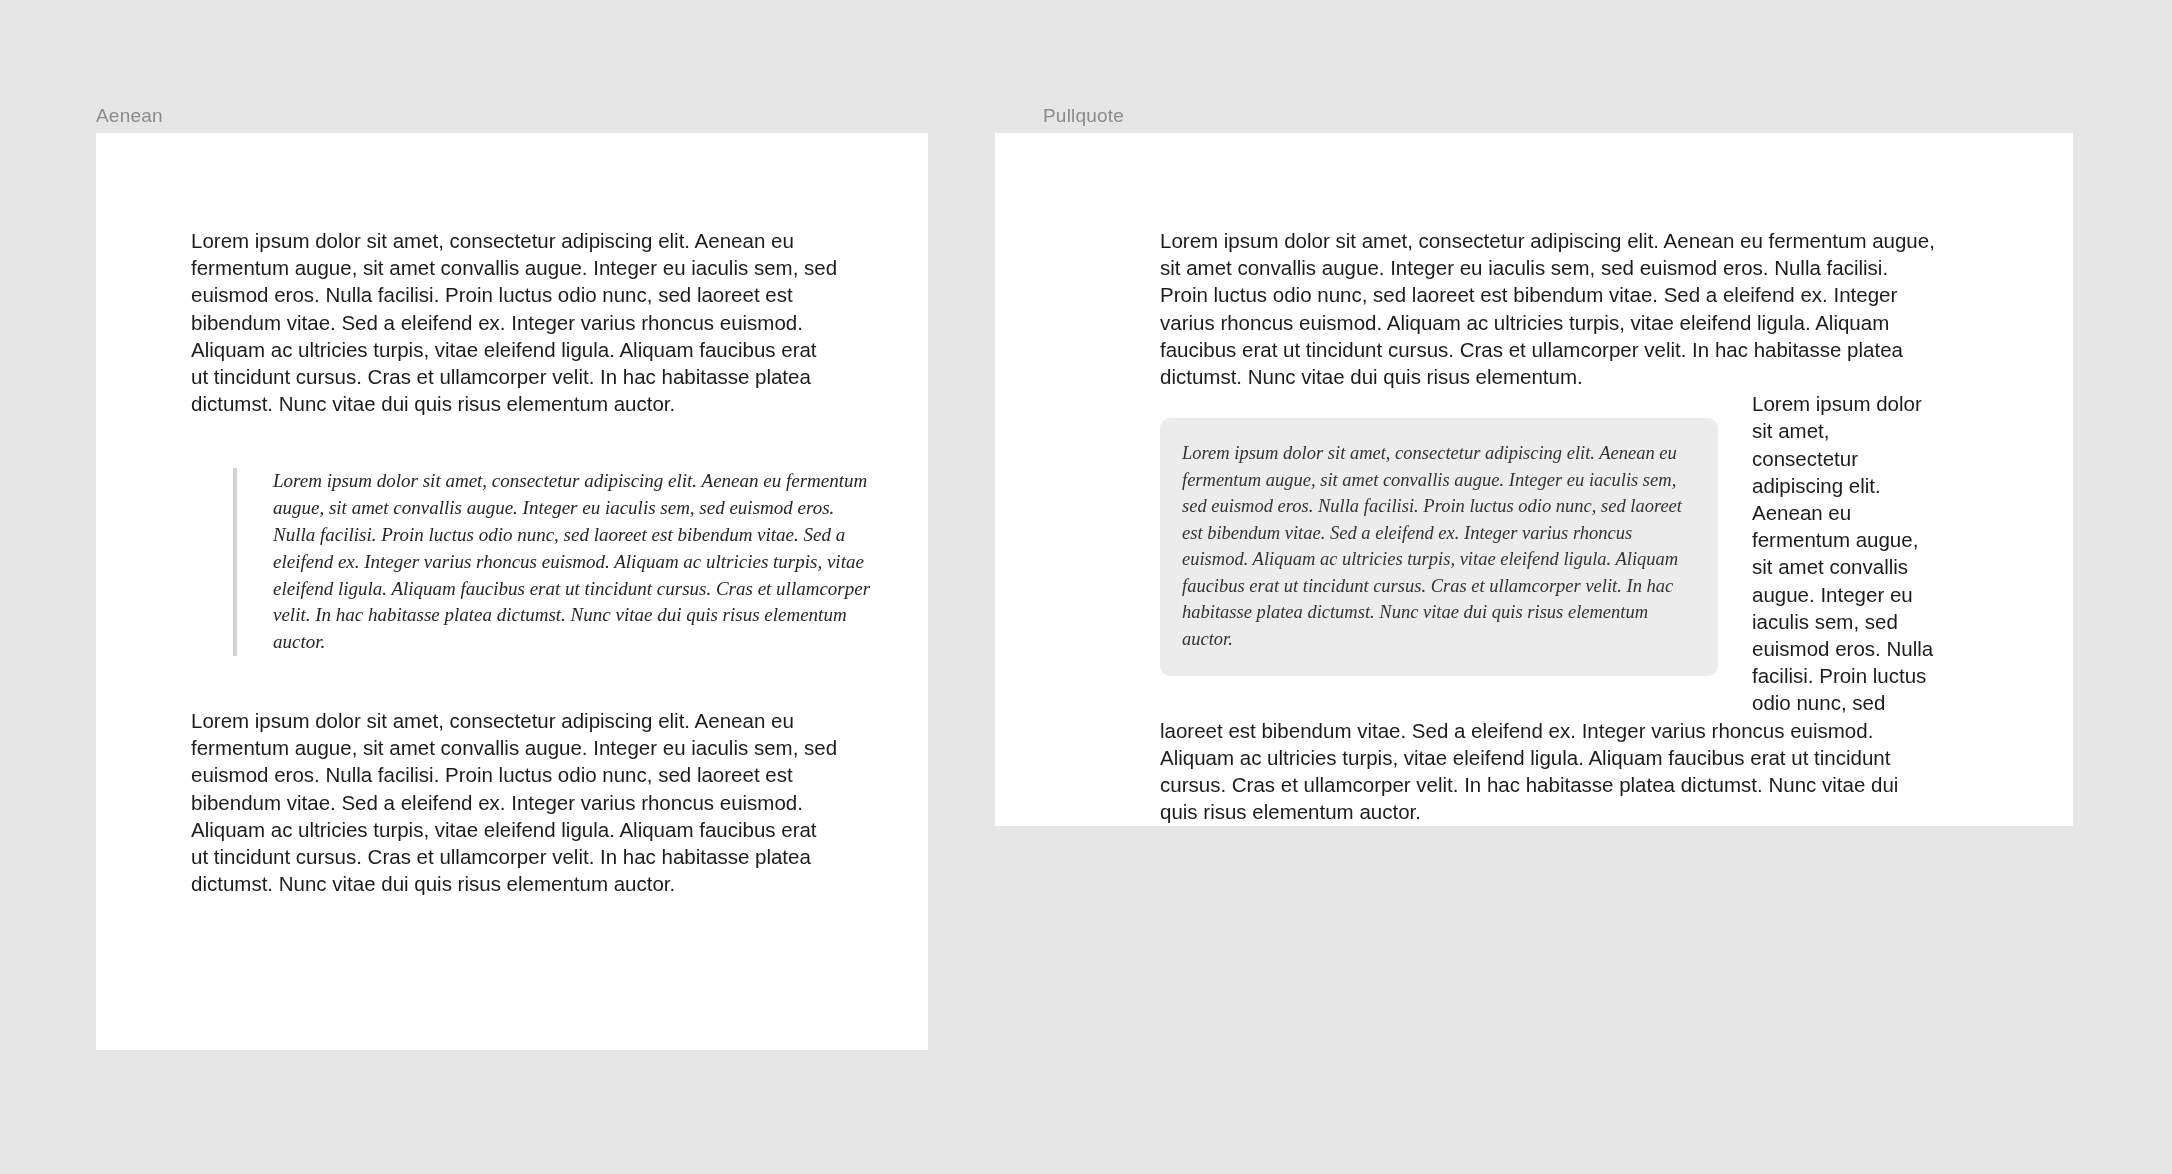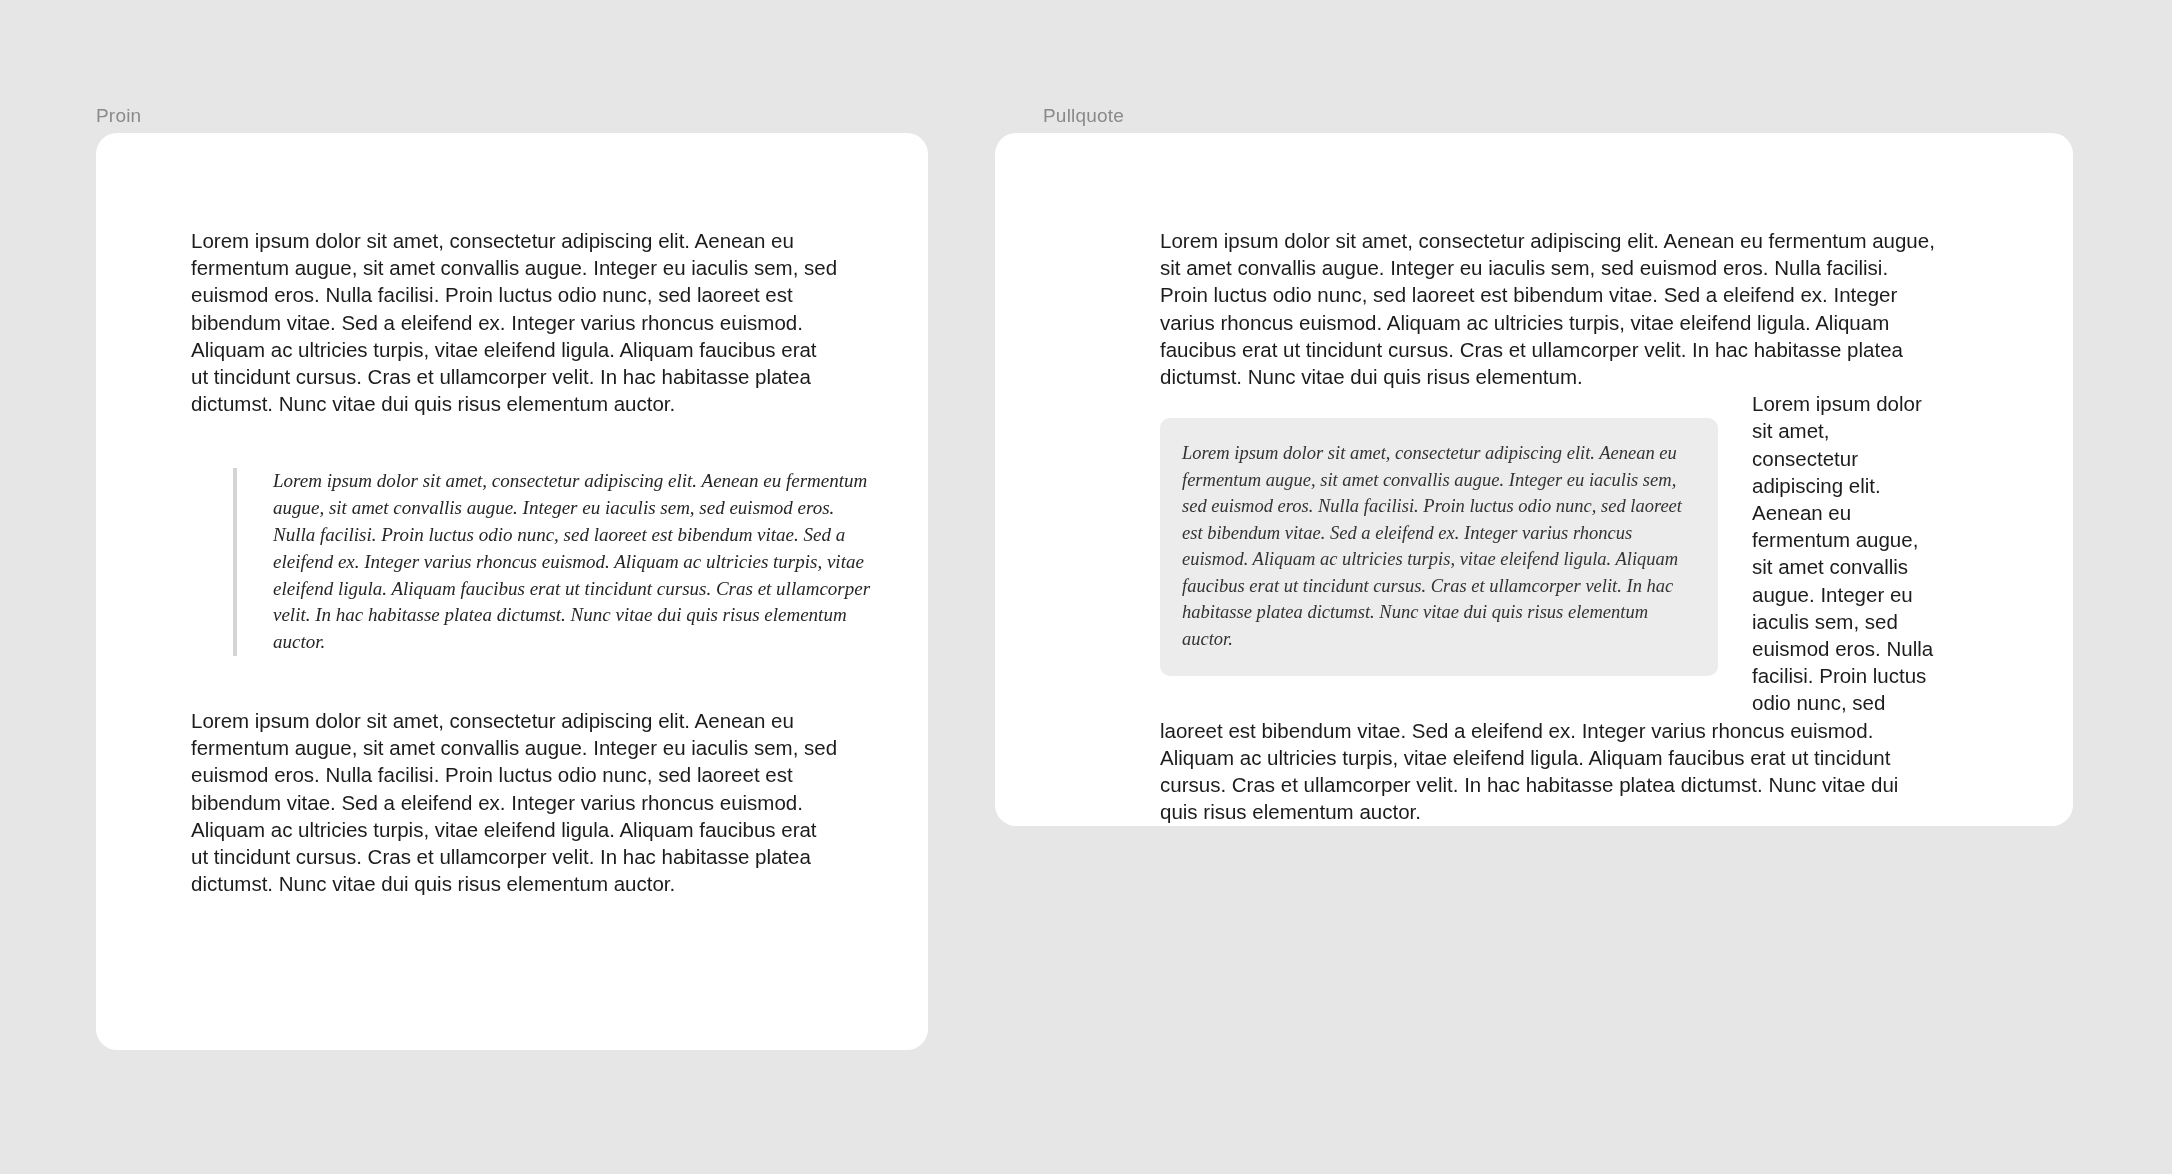--- a/index.html
+++ b/index.html
@@ -25,21 +25,20 @@
     position: absolute;
     font-family: "Liberation Sans", sans-serif;
     font-size: 19px;
     color: #8a8a8a;
     letter-spacing: 0.2px;
   }
 
   .card {
     position: absolute;
     background: #ffffff;
-    border-radius: 21px;
   }
 
   
   #quote-label { left: 96px; top: 105px; }
 
   #quote-card {
     left: 96px;
     top: 133px;
     width: 832px;
     height: 917px;
@@ -118,21 +117,21 @@
     content: "";
     display: block;
     clear: both;
   }
 </style>
 </head>
 <body>
 
 <div class="canvas">
 
-  <div class="panel-label" id="quote-label">Proin</div>
+  <div class="panel-label" id="quote-label">Aenean</div>
 
   <div class="card" id="quote-card">
     <div class="body">
 
       <p class="para">Lorem ipsum dolor sit amet, consectetur adipiscing elit. Aenean eu fermentum augue, sit amet convallis augue. Integer eu iaculis sem, sed euismod eros. Nulla facilisi. Proin luctus odio nunc, sed laoreet est bibendum vitae. Sed a eleifend ex. Integer varius rhoncus euismod. Aliquam ac ultricies turpis, vitae eleifend ligula. Aliquam faucibus erat ut tincidunt cursus. Cras et ullamcorper velit. In hac habitasse platea dictumst. Nunc vitae dui quis risus elementum auctor.</p>
 
       <blockquote class="blockquote">
         <p>Lorem ipsum dolor sit amet, consectetur adipiscing elit. Aenean eu fermentum augue, sit amet convallis augue. Integer eu iaculis sem, sed euismod eros. Nulla facilisi. Proin luctus odio nunc, sed laoreet est bibendum vitae. Sed a eleifend ex. Integer varius rhoncus euismod. Aliquam ac ultricies turpis, vitae eleifend ligula. Aliquam faucibus erat ut tincidunt cursus. Cras et ullamcorper velit. In hac habitasse platea dictumst. Nunc vitae dui quis risus elementum auctor.</p>
       </blockquote>
 

